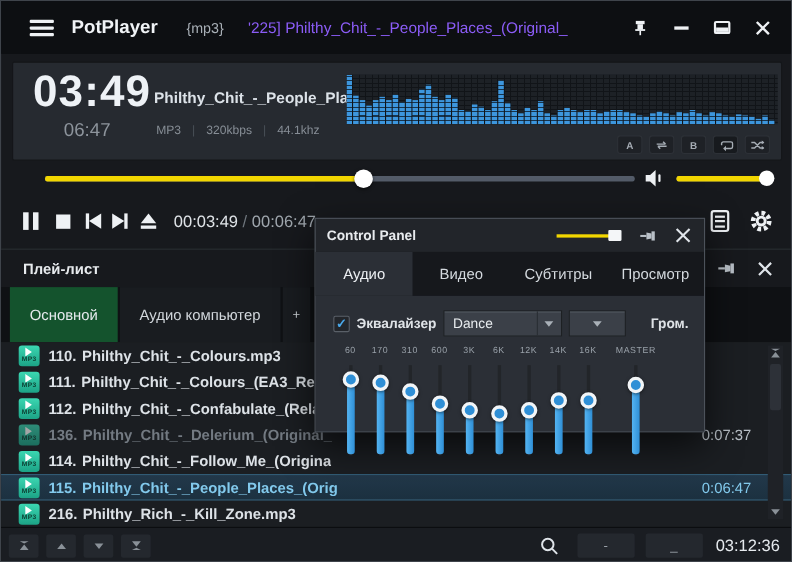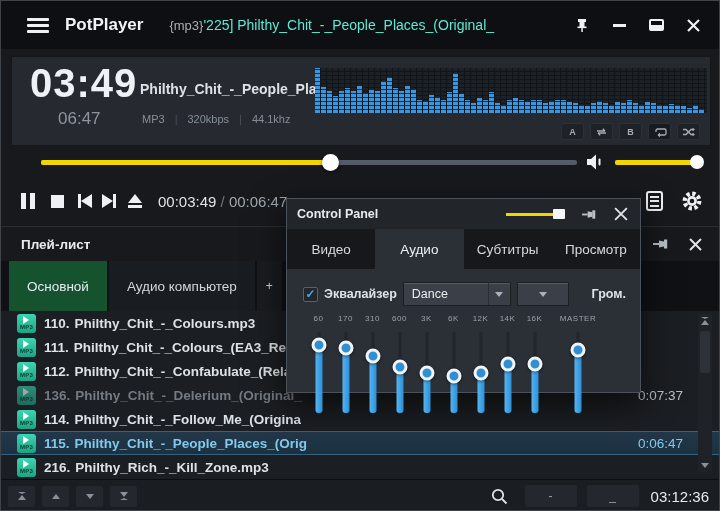--- a/index.html
+++ b/index.html
@@ -9,21 +9,21 @@
     background:#17191d; border:1px solid #3f444b;
     font-family:"Liberation Sans", sans-serif;
     -webkit-font-smoothing:antialiased;
   }
   
   .titlebar { position:absolute; left:0; top:0; width:100%; height:48px; background:#0d0f12; display:flex; align-items:center; }
   .hamburger { margin-left:26px; width:22px; cursor:pointer; }
   .hamburger div { height:3px; background:#eef1f4; margin:3px 0; border-radius:1px; }
   .app-name { margin-left:16px; font-size:17px; font-weight:bold; color:#f0f3f6; }
   .fmt-badge { margin-left:26px; font-size:13px; color:#a9b0b7; }
-  .tb-title { font-size:14px; color:#5eead4; white-space:nowrap; overflow:hidden; width:332px; }
+  .tb-title { margin-left:22px; font-size:14px; color:#8b5cf6; white-space:nowrap; overflow:hidden; width:332px; }
   .tb-icons { margin-left:auto; display:flex; align-items:center; gap:17px; margin-right:16px; }
   .tb-btn { display:flex; align-items:center; justify-content:center; width:20px; height:20px; cursor:pointer; }
   .min-glyph { width:13px; height:3px; background:#eef1f4; }
   .max-glyph { width:15px; height:12px; border:2px solid #eef1f4; border-radius:2px; position:relative; }
   .max-glyph::after { content:""; position:absolute; left:0; right:0; bottom:0; height:4px; background:#eef1f4; }
   
   .display { position:absolute; left:10px; top:55px; width:700px; height:90px; background:#262a30; border:1px solid #141619; border-radius:2px; }
   .big-time { position:absolute; left:18px; top:4px; font-size:40px; font-weight:bold; color:#eef2f6; letter-spacing:1px; }
   .total-time { position:absolute; left:46px; top:52px; font-size:17px; color:#8d949c; }
   .track-title { position:absolute; left:128px; top:24px; font-size:14px; font-weight:bold; color:#dce2e8; width:182px; white-space:nowrap; overflow:hidden; }
@@ -464,22 +464,22 @@
             </svg>
         </div>
         <div class="icon-btn">
           <svg width="16" height="16" viewBox="0 0 15 15">
               <path d="M2 2l11 11M13 2L2 13" stroke="#dfe4e9" stroke-width="1.8"></path>
             </svg>
         </div>
       </div>
     </div>
     <div class="cp-tabs">
+        <div class="cp-tab active">Аудио</div>
         <div class="cp-tab">Видео</div>
-        <div class="cp-tab active">Аудио</div>
         <div class="cp-tab">Субтитры</div>
         <div class="cp-tab">Просмотр</div>
       </div>
     <div class="cp-content">
       <div class="eq-row">
         <div class="eq-check">✓</div>
         <div class="eq-label">Эквалайзер</div>
         <div class="eq-preset">
           <div class="val">Dance</div>
           <div class="dd">

